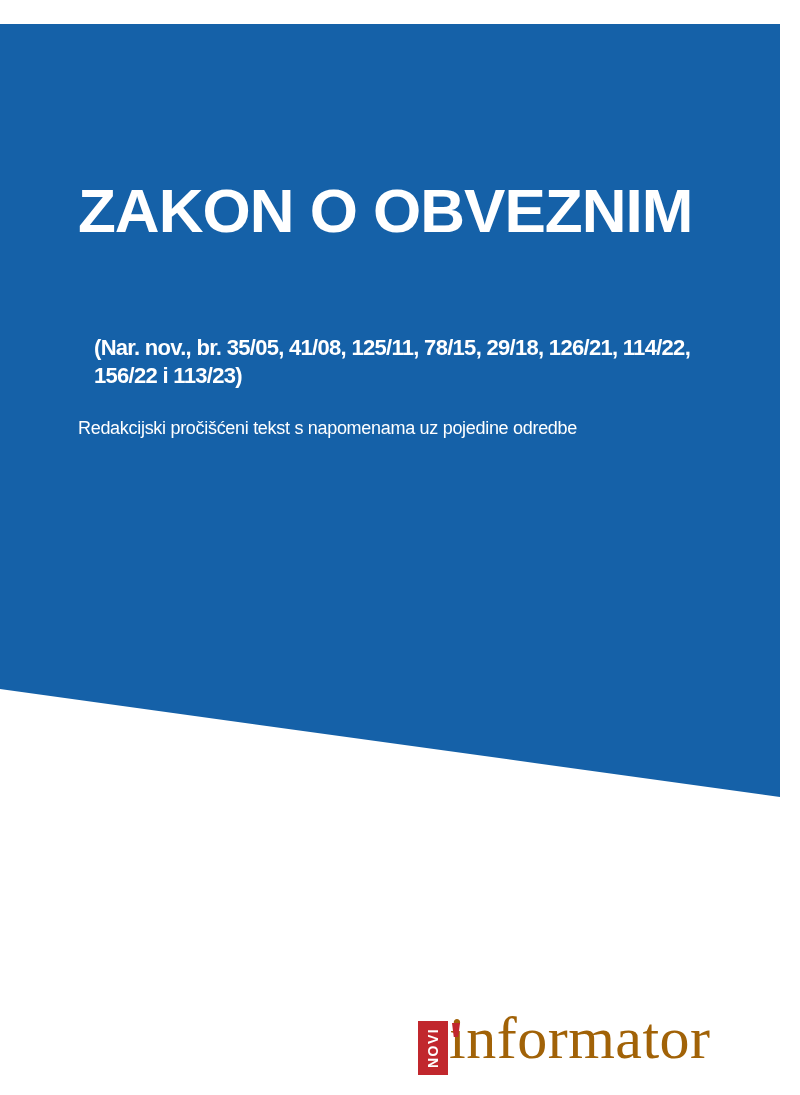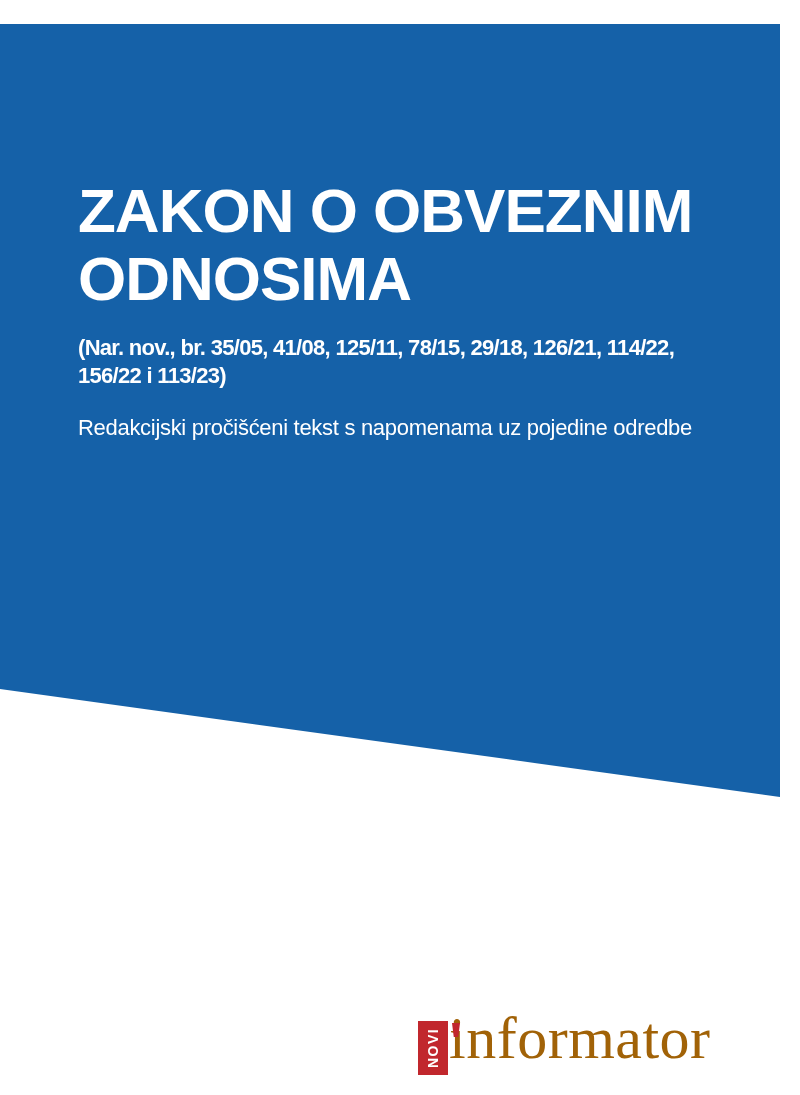--- a/index.html
+++ b/index.html
@@ -27,27 +27,27 @@
     filter: drop-shadow(0 7px 6px rgba(8,32,62,0.9));
   }
   
   .cover-text { position: absolute; left: 78px; top: 0; width: 700px; color: #ffffff; }
   .title {
     position: absolute; left: 0; top: 153px; width: 700px;
     font-size: 62px; line-height: 68px; font-weight: bold;
     letter-spacing: -1px; white-space: nowrap;
   }
   .gazette {
-    position: absolute; left: 0; top: 310px; width: 700px;
+    position: absolute; left: 16px; top: 310px; width: 700px;
     font-size: 22px; line-height: 28px; font-weight: bold;
     letter-spacing: -0.7px; white-space: nowrap;
   }
   .description {
     position: absolute; left: 0; top: 390px; width: 700px;
-    font-size: 22px; line-height: 28px; font-weight: normal;
+    font-size: 18px; line-height: 28px; font-weight: normal;
     letter-spacing: -0.3px; white-space: nowrap;
   }
   
   .logo { position: absolute; left: 0; top: 0; }
   .novi-box {
     position: absolute; left: 418px; top: 997px;
     width: 30px; height: 54px;
     background: #c1272d;
     display: flex; align-items: center; justify-content: center;
   }
@@ -77,21 +77,20 @@
 
 <div class="page">
 
   <div class="sheet sheet-under"></div>
 
   <div class="sheet sheet-top"></div>
 
   <div class="cover-text">
     <div class="title">
       <div>ZAKON O OBVEZNIM</div>
-      <div>ODNOSIMA</div>
     </div>
     <div class="gazette">
       <div>(Nar. nov., br. 35/05, 41/08, 125/11, 78/15, 29/18, 126/21, 114/22,</div>
       <div>156/22 i 113/23)</div>
     </div>
     <div class="description">
       <div>Redakcijski pročišćeni tekst s napomenama uz pojedine odredbe</div>
     </div>
   </div>
 

